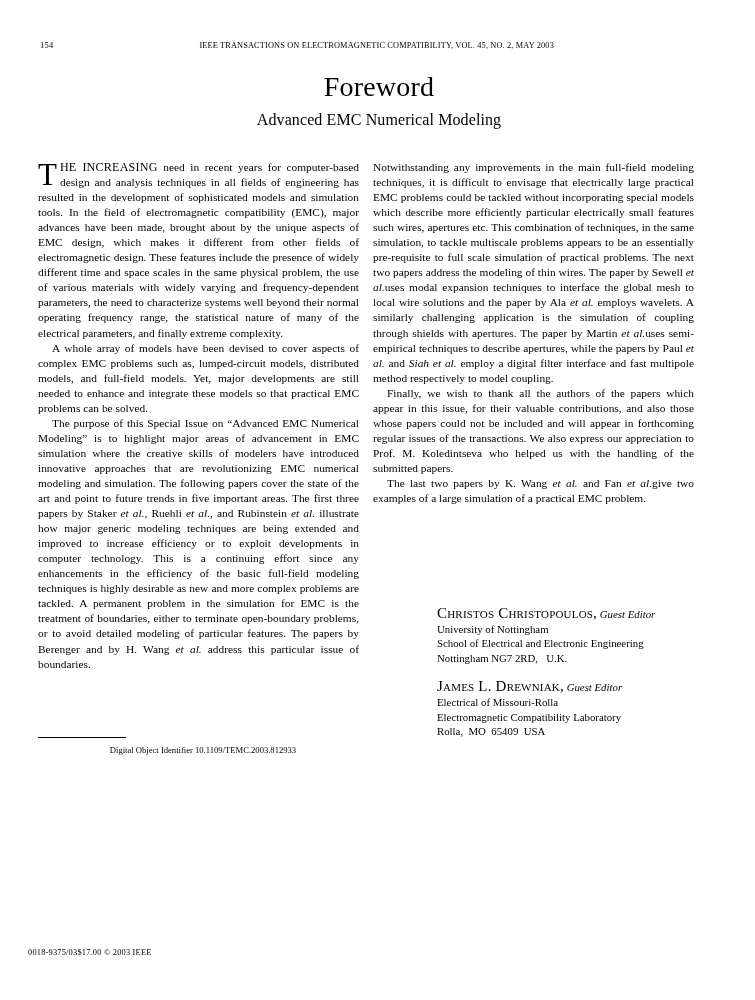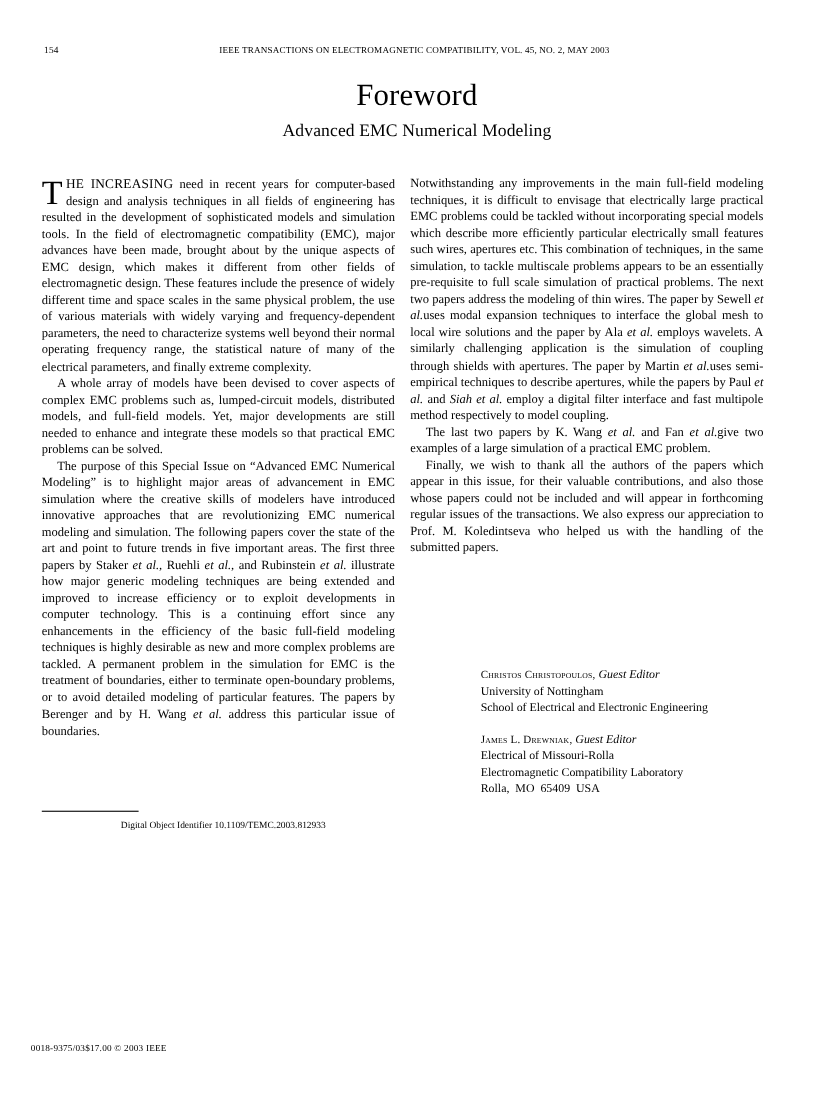--- a/index.html
+++ b/index.html
@@ -133,21 +133,21 @@
     position: absolute;
     left: 437px;
     top: 606px;
     width: 281px;
     font-size: 10.8px;
     line-height: 14.6px;
   }
   .sig-block { margin-bottom: 14px; }
   .sig-name {
     font-variant: small-caps;
-    font-size: 10px;
+    font-size: 15px;
     letter-spacing: 0.2px;
   }
   .sig-role { font-style: italic; }
   .sig-line { white-space: pre; }
 
   
   .footer {
     position: absolute;
     left: 0;
     top: 948px;
@@ -181,32 +181,33 @@
     <p>A whole array of models have been devised to cover aspects of complex EMC problems such as, lumped-circuit models, distributed models, and full-field models. Yet, major developments are still needed to enhance and integrate these models so that practical EMC problems can be solved.</p>
 
     <p><span>The purpose of this Special Issue on “Advanced EMC Numerical Modeling” is to highlight major areas of advancement in EMC simulation where the creative skills of modelers have introduced innovative approaches that are revolutionizing EMC numerical modeling and simulation. The following papers cover the state of the art and point to future trends in five important areas. The first three papers by Staker </span><i>et al.</i><span>, Ruehli </span><i>et al.</i><span>, and Rubinstein </span><i>et al.</i><span> illustrate how major generic modeling techniques are being extended and improved to increase efficiency or to exploit developments in computer technology. This is a continuing effort since any enhancements in the efficiency of the basic full-field modeling techniques is highly desirable as new and more complex problems are tackled. A permanent problem in the simulation for EMC is the treatment of boundaries, either to terminate open-boundary problems, or to avoid detailed modeling of particular features. The papers by Berenger and by H. Wang </span><i>et al.</i><span> address this particular issue of boundaries.</span></p>
 
   </div>
 
   <div class="col col-right">
 
     <p class="first"><span>Notwithstanding any improvements in the main full-field modeling techniques, it is difficult to envisage that electrically large practical EMC problems could be tackled without incorporating special models which describe more efficiently particular electrically small features such wires, apertures etc. This combination of techniques, in the same simulation, to tackle multiscale problems appears to be an essentially pre-requisite to full scale simulation of practical problems. The next two papers address the modeling of thin wires. The paper by Sewell </span><i>et al.</i><span>uses modal expansion techniques to interface the global mesh to local wire solutions and the paper by Ala </span><i>et al.</i><span> employs wavelets. A similarly challenging application is the simulation of coupling through shields with apertures. The paper by Martin </span><i>et al.</i><span>uses semi-empirical techniques to describe apertures, while the papers by Paul </span><i>et al.</i><span> and </span><i>Siah et al.</i><span> employ a digital filter interface and fast multipole method respectively to model coupling.</span></p>
 
+    <p>Finally, we wish to thank all the authors of the papers which appear in this issue, for their valuable contributions, and also those whose papers could not be included and will appear in forthcoming regular issues of the transactions. We also express our appreciation to Prof. M. Koledintseva who helped us with the handling of the submitted papers.</p>
+
     <p><span>The last two papers by K. Wang </span><i>et al.</i><span> and Fan </span><i>et al.</i><span>give two examples of a large simulation of a practical EMC problem.</span></p>
-
-    <p>Finally, we wish to thank all the authors of the papers which appear in this issue, for their valuable contributions, and also those whose papers could not be included and will appear in forthcoming regular issues of the transactions. We also express our appreciation to Prof. M. Koledintseva who helped us with the handling of the submitted papers.</p>
 
   </div>
 
   <div class="signatures">
 
     <div class="sig-block">
       <div><span class="sig-name">Christos Christopoulos,</span> <span class="sig-role">Guest Editor</span></div>
       <div class="sig-line">University of Nottingham</div>
       <div class="sig-line">School of Electrical and Electronic Engineering</div>
+      <div class="sig-line">Nottingham NG7 2RD,   U.K.</div>
     </div>
 
     <div class="sig-block">
       <div><span class="sig-name">James L. Drewniak,</span> <span class="sig-role">Guest Editor</span></div>
       <div class="sig-line">Electrical of Missouri-Rolla</div>
       <div class="sig-line">Electromagnetic Compatibility Laboratory</div>
       <div class="sig-line">Rolla,  MO  65409  USA</div>
     </div>
 
   </div>

